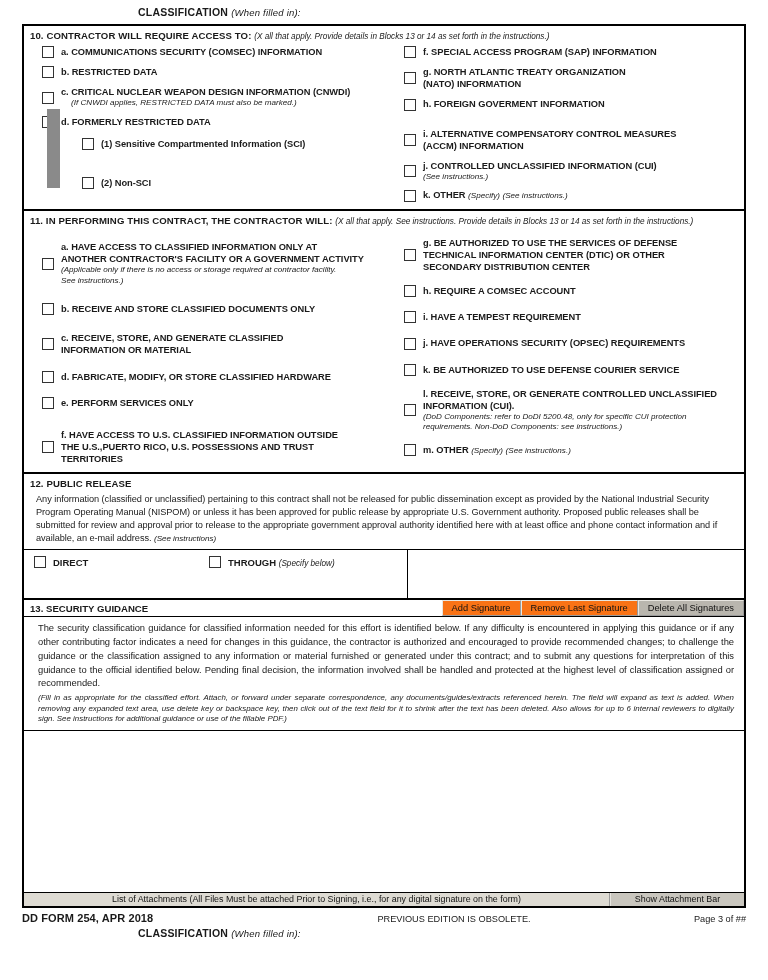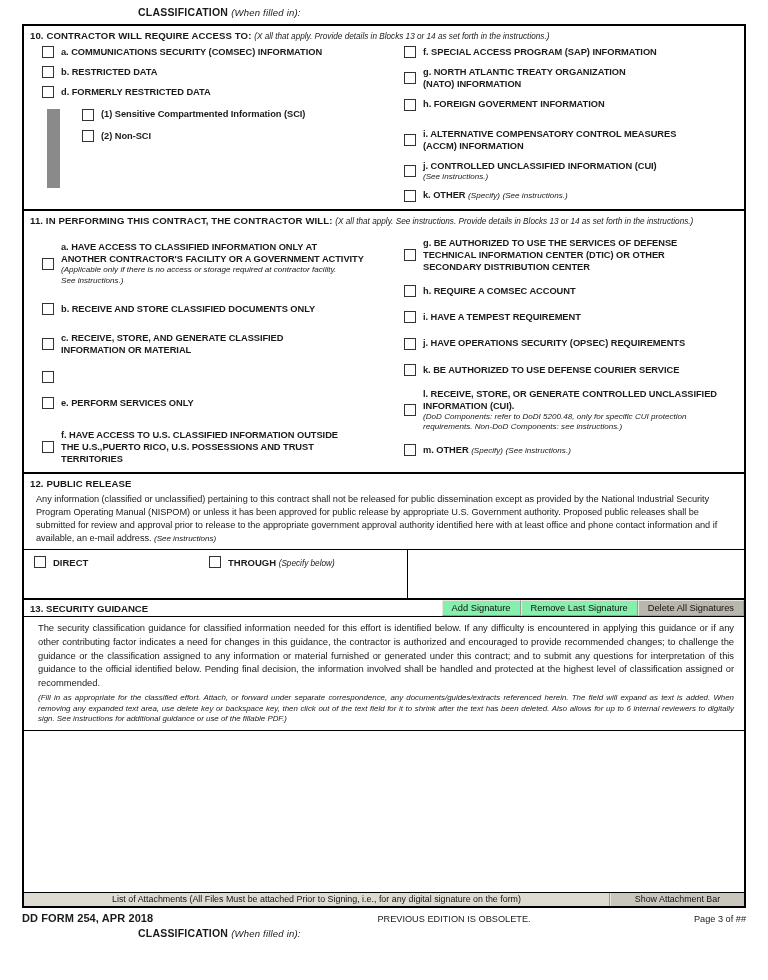--- a/index.html
+++ b/index.html
@@ -115,21 +115,21 @@
     display:flex; align-items:center; justify-content:center;
     padding:0 9px;
     border:1px solid #9a9a9a;
     border-top-color:#e8e6e0;
     border-left-color:#e8e6e0;
     background:#d6d3cb;
     color:#111;
     cursor:pointer;
     white-space:nowrap;
   }
-  .btn.light { background:#86efac; }
+  .btn.light { background:#f97316; }
   .btn.dark  { background:#b9b6ae; }
 
   .sec13-body {
     font-size:9.4px; line-height:1.47; letter-spacing:-.05px;
     padding:4px 10px 2px 14px; text-align:justify;
   }
   .sec13-fine {
     font-size:7.9px; font-style:italic; line-height:1.34;
     padding:1px 10px 5px 14px; text-align:justify;
   }
@@ -199,28 +199,35 @@
         <div class="ck mid" style="margin-bottom:8px;">
           <span class="ck-box"></span>
           <span class="ck-txt">a. COMMUNICATIONS SECURITY (COMSEC) INFORMATION</span>
         </div>
 
         <div class="ck mid" style="margin-bottom:8px;">
           <span class="ck-box"></span>
           <span class="ck-txt">b. RESTRICTED DATA</span>
         </div>
 
+        <div class="ck mid" style="margin-bottom:7px;">
+          <span class="ck-box"></span>
+          <span class="ck-txt">
+            <span>c. CRITICAL NUCLEAR WEAPON DESIGN INFORMATION (CNWDI)</span>
+            <span class="ck-sub" style="padding-left:10px;">(If CNWDI applies, RESTRICTED DATA must also be marked.)</span>
+          </span>
+        </div>
 
         <div class="ck mid" style="margin-bottom:10px;">
           <span class="ck-box"></span>
           <span class="ck-txt">d. FORMERLY RESTRICTED DATA</span>
         </div>
 
 
-        <div class="ck mid ck-indent" style="margin-bottom:9px;">
+        <div class="ck mid ck-indent" style="margin-bottom:27px;">
           <span class="ck-box"></span>
           <span class="ck-txt">(1) Sensitive Compartmented Information (SCI)</span>
         </div>
 
         <div class="ck mid ck-indent" style="margin-bottom:6px;">
           <span class="ck-box"></span>
           <span class="ck-txt">(2) Non-SCI</span>
         </div>
       </div>
 
@@ -292,20 +299,21 @@
         </div>
 
         <div class="ck mid" style="margin-bottom:14px;">
           <span class="ck-box"></span>
           <span class="ck-txt" style="white-space:pre-line;">c. RECEIVE, STORE, AND GENERATE CLASSIFIED
    INFORMATION OR MATERIAL</span>
         </div>
 
         <div class="ck mid" style="margin-bottom:14px;">
           <span class="ck-box"></span>
+          <span class="ck-txt">d. FABRICATE, MODIFY, OR STORE CLASSIFIED HARDWARE</span>
         </div>
 
         <div class="ck mid" style="margin-bottom:20px;">
           <span class="ck-box"></span>
           <span class="ck-txt">e. PERFORM SERVICES ONLY</span>
         </div>
 
         <div class="ck mid">
           <span class="ck-box"></span>
           <span class="ck-txt" style="white-space:pre-line;">f. HAVE ACCESS TO U.S. CLASSIFIED INFORMATION OUTSIDE

